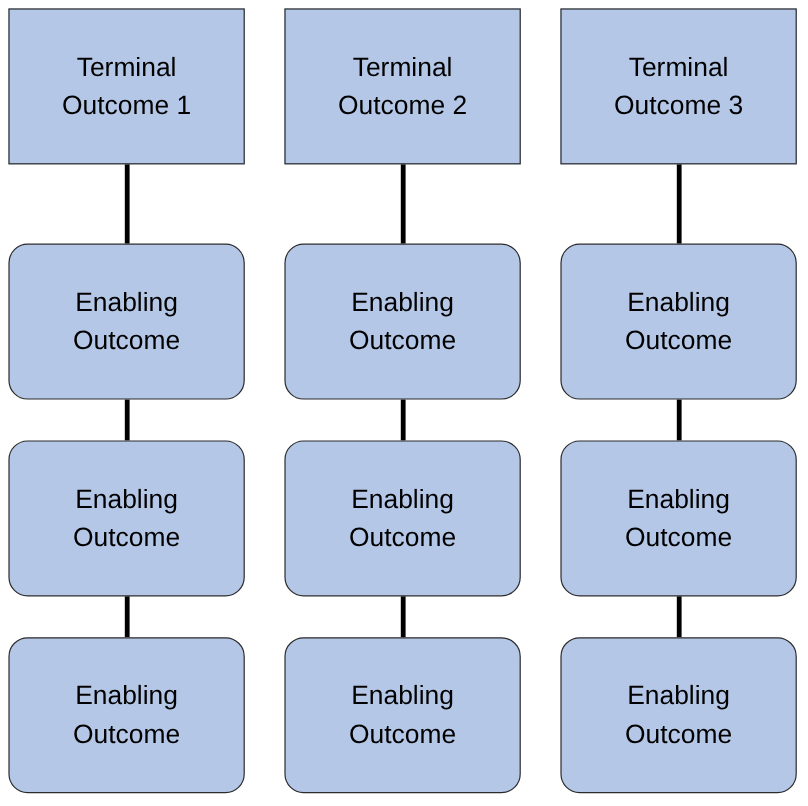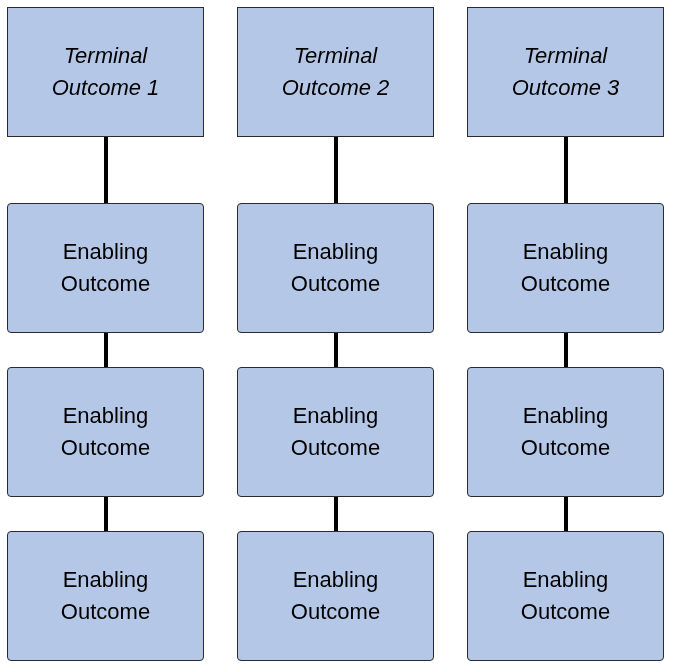--- a/index.html
+++ b/index.html
@@ -29,22 +29,22 @@
     border: 1px solid var(--box-border, #2b2b2b);
     display: flex;
     align-items: center;
     justify-content: center;
     text-align: center;
     font-size: 22px;
     line-height: 32px;
     color: var(--text-color, #000000);
     white-space: pre-line;
   }
-  .box.terminal { border-radius: 0; font-style: italic; }
-  .box.enabling { border-radius: 4px; }
+  .box.terminal { border-radius: 0; }
+  .box.enabling { border-radius: 16px; }
   .connector {
     width: 4px;
     background: var(--line-color, #000000);
   }
   .connector.long { height: 66px; }
   .connector.short { height: 34px; }
 </style>
 </head>
 <body>
 

